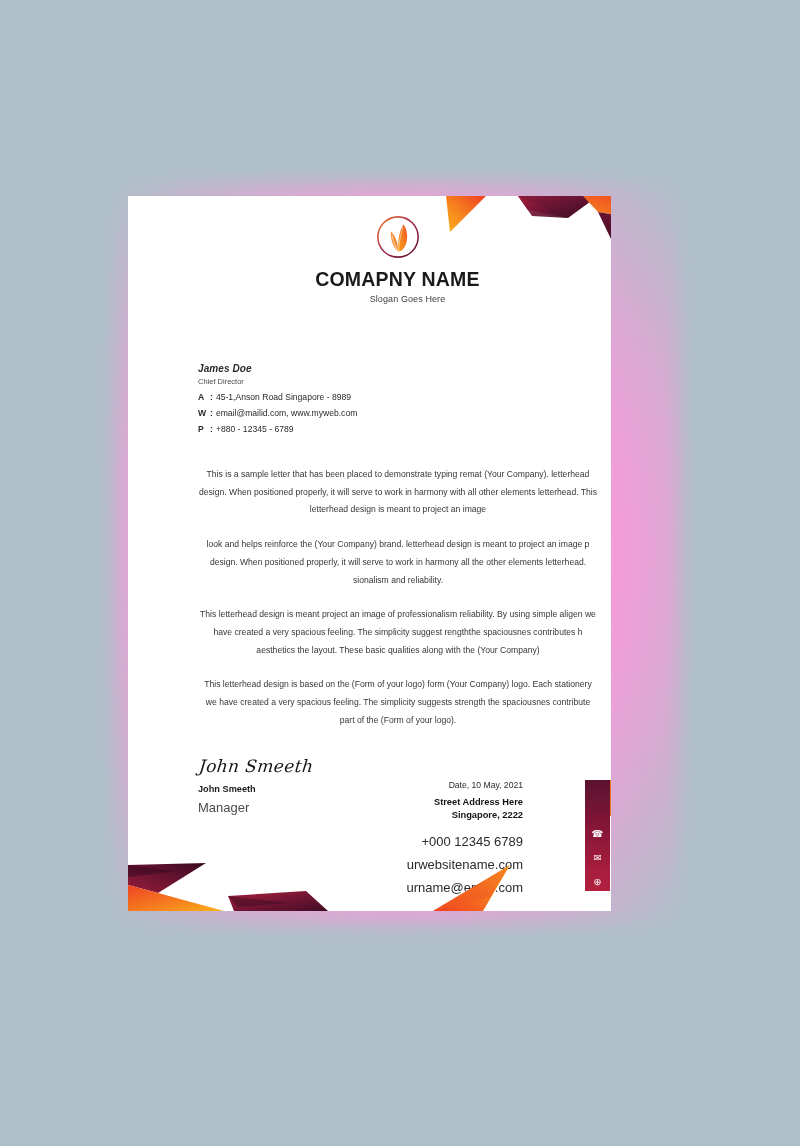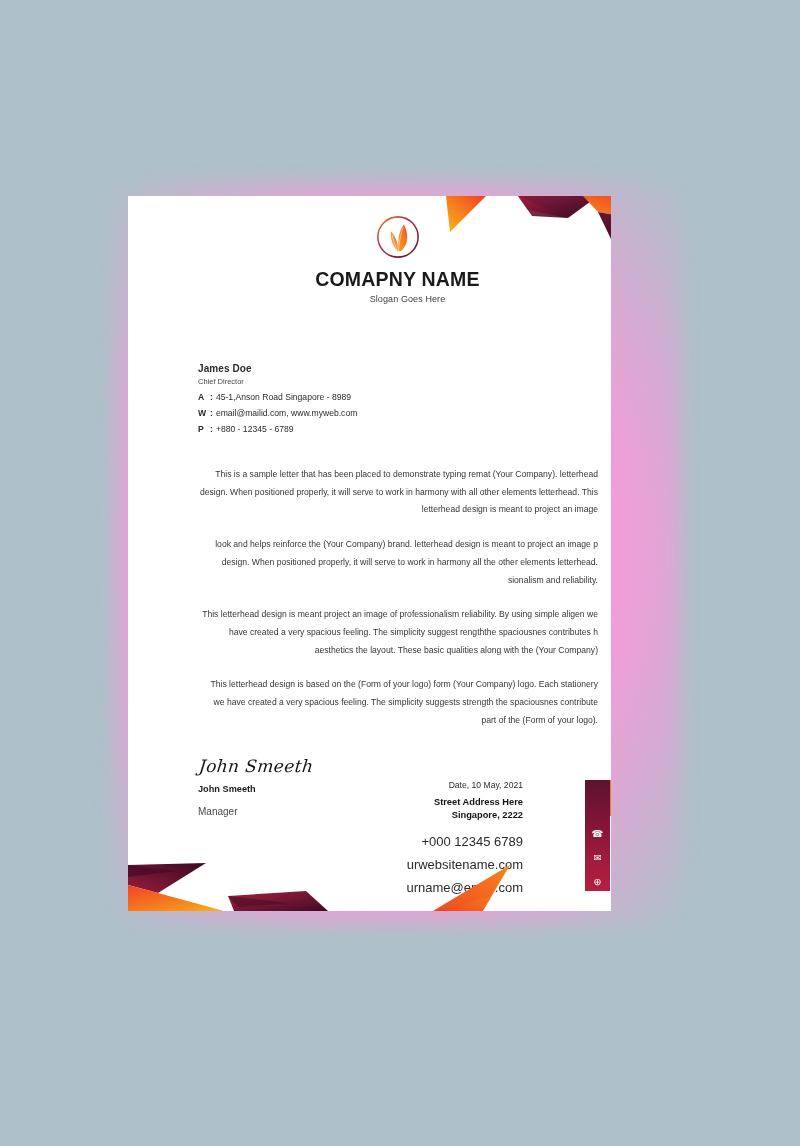--- a/index.html
+++ b/index.html
@@ -87,20 +87,21 @@
   #sender {
     position: absolute;
     left: 70px;
     top: 167px;
     color: #2b2b2b;
   }
   #sender-name {
     font-size: 10px;
     font-weight: bold;
     letter-spacing: .1px;
+    font-style: italic;
   }
   #sender-role {
     font-size: 7.5px;
     color: #4a4a4a;
     margin-top: 3px;
   }
   .contact-line {
     font-size: 8.6px;
     margin-top: 6px;
     color: #2b2b2b;
@@ -118,21 +119,21 @@
     position: absolute;
     left: 70px;
     top: 270px;
     width: 400px;
   }
   .paragraph {
     font-size: 8.6px;
     line-height: 2.06;
     color: #34363a;
     margin-bottom: 17px;
-    text-align: right;
+    text-align: center;
   }
 
   
   #signature-block {
     position: absolute;
     left: 70px;
     top: 560px;
   }
   #signature-script {
     font-family: "DejaVu Serif", serif;
@@ -143,23 +144,23 @@
     transform: skewX(-6deg);
     transform-origin: left bottom;
   }
   #signer-name {
     font-size: 9.2px;
     font-weight: bold;
     color: #1c1c1c;
     margin-top: 8px;
   }
   #signer-role {
-    font-size: 10px;
+    font-size: 13px;
     color: #4b4b4b;
-    margin-top: 12px;
+    margin-top: 6px;
   }
 
   
   #footer-contact {
     position: absolute;
     right: 88px;
     top: 584px;
     text-align: right;
     color: #222;
   }

